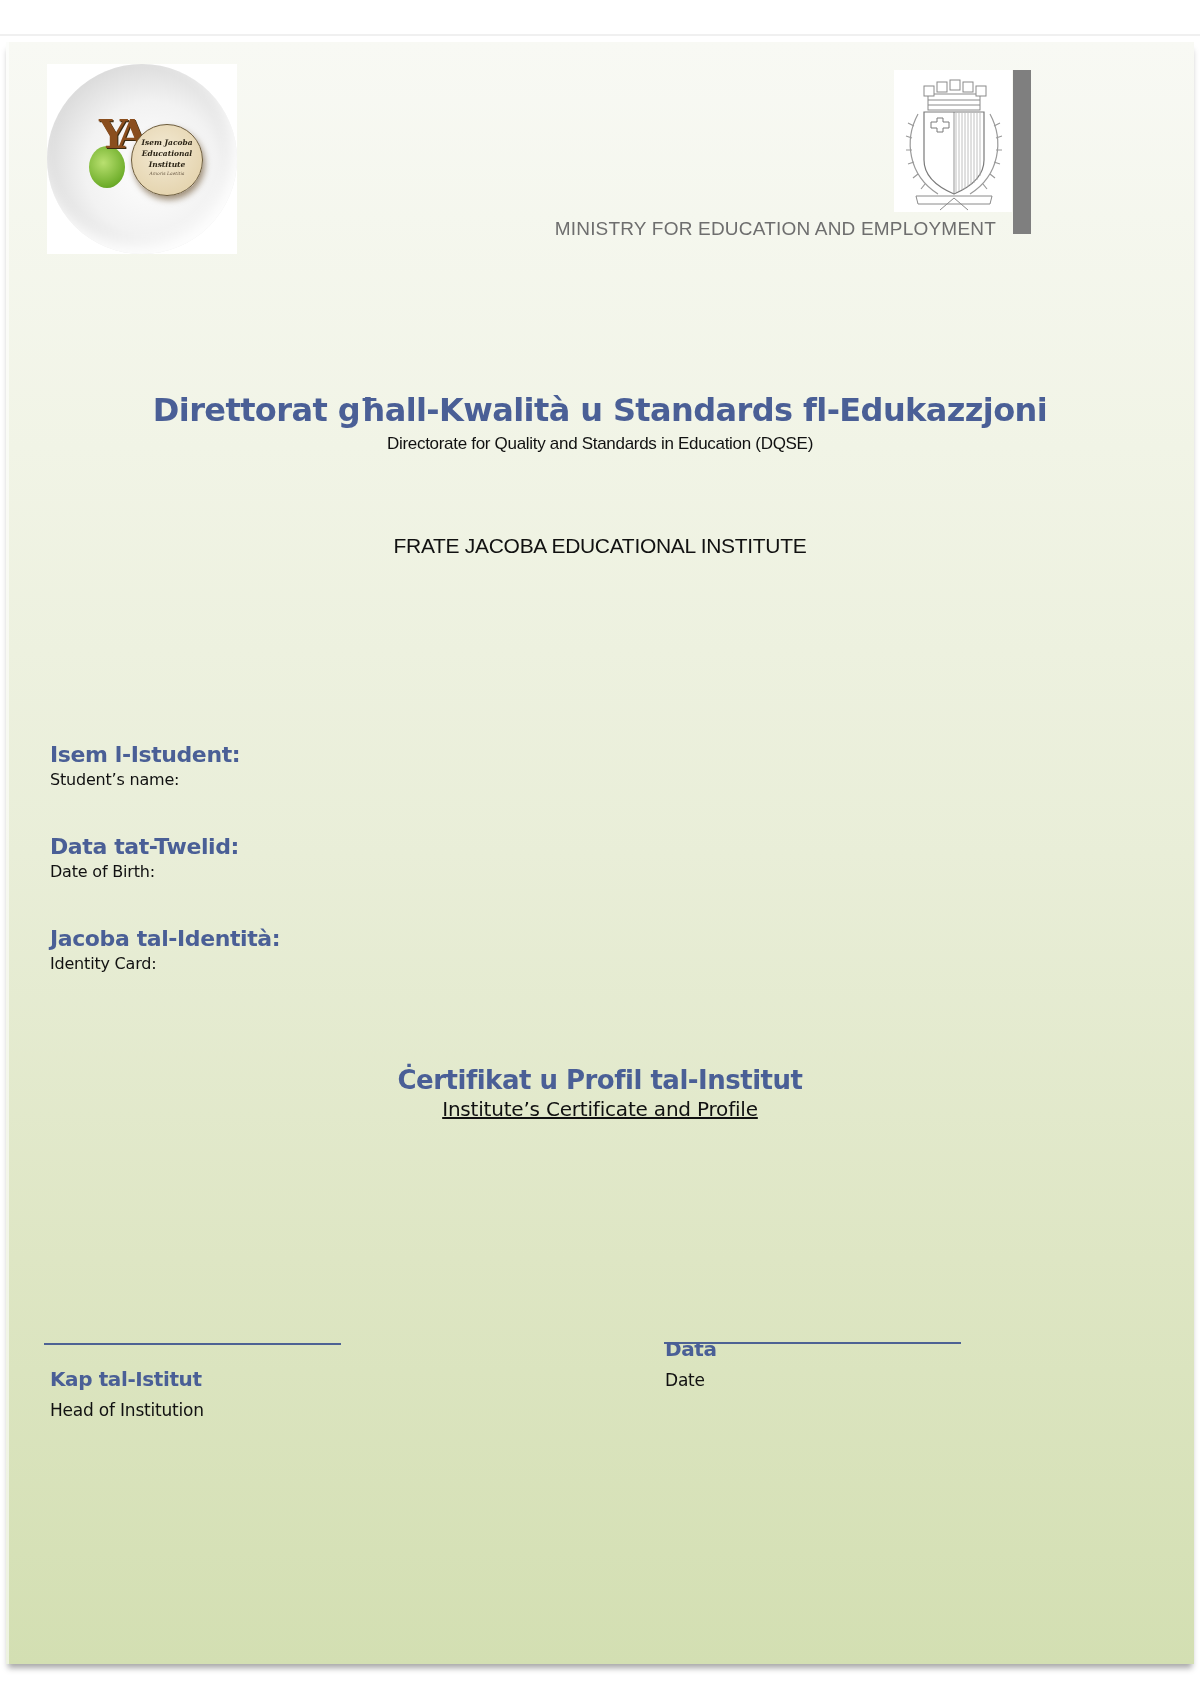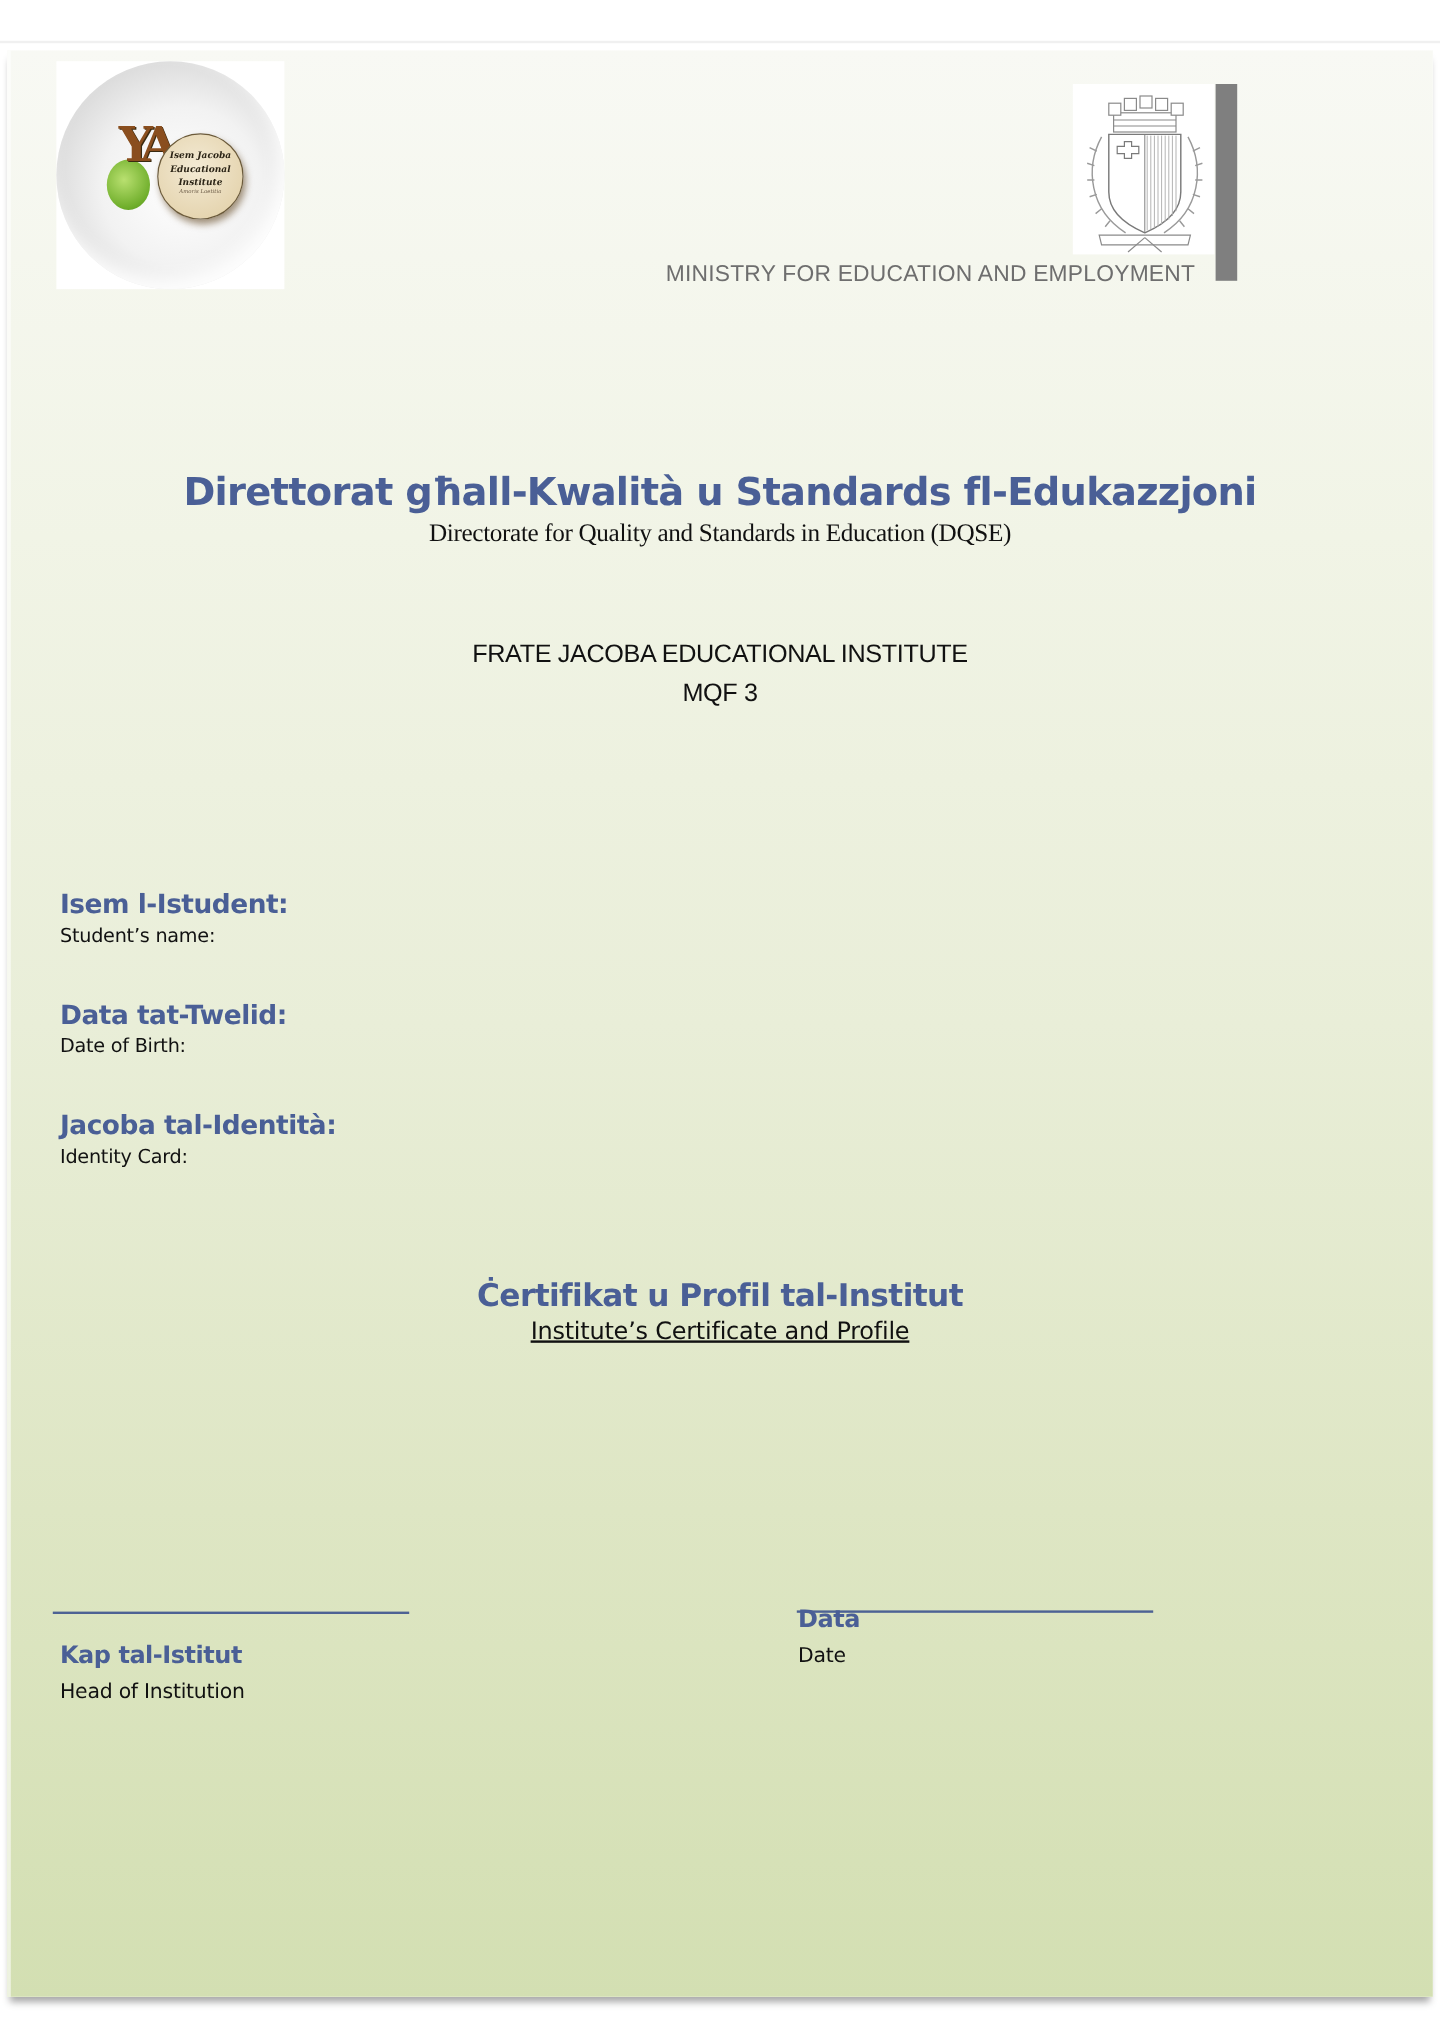--- a/index.html
+++ b/index.html
@@ -29,21 +29,21 @@
   }
   .page-border-left {
     position: absolute;
     left: 0; top: 0;
     width: 3px; height: 100%;
     background: rgba(255,255,255,0.6);
   }
   
   .school-logo {
     position: absolute;
-    left: 41px; top: 9px;
+    left: 41px; top: 22px;
     width: 190px; height: 190px;
     background: #ffffff;
   }
   .logo-disc {
     position: absolute;
     left: 0; top: 0;
     width: 190px; height: 190px;
     border-radius: 50%;
     background: radial-gradient(circle at 55% 55%, #ffffff 0%, #f2f2f2 45%, #d6d6d6 80%, #c8c8c8 100%);
     box-shadow: inset -6px -10px 14px rgba(255,255,255,0.9);
@@ -125,23 +125,23 @@
   }
   .maltese-title {
     font-family: "DejaVu Sans", sans-serif;
     font-weight: bold;
     color: #4a5f96;
     font-size: 32px;
     letter-spacing: -0.6px;
     line-height: 40px;
   }
   .english-sub {
-    font-family: Liberation Serif, serif;
-    color: #111111;
-    font-size: 21px;
+    font-family: Liberation Sans, sans-serif;
+    color: #111111;
+    font-size: 17px;
     line-height: 28px;
     letter-spacing: -0.3px;
   }
   .institute-name {
     font-family: Liberation Sans, sans-serif;
     color: #111111;
     font-size: 21px;
     line-height: 32px;
     letter-spacing: -0.3px;
   }
@@ -272,21 +272,20 @@
   <div class="ministry-bar"></div>
   <div class="ministry-name">MINISTRY FOR EDUCATION AND EMPLOYMENT</div>
 
   <div class="center-block" style="top: 348px;">
     <div class="maltese-title">Direttorat għall-Kwalità u Standards fl-Edukazzjoni</div>
     <div class="english-sub">Directorate for Quality and Standards in Education (DQSE)</div>
   </div>
 
   <div class="center-block" style="top: 488px;">
     <div class="institute-name">FRATE JACOBA EDUCATIONAL INSTITUTE</div>
-    <div class="institute-name">MQF 3</div>
   </div>
 
   <div class="field" style="top: 791px;">
     <div class="field-label-mt">Data tat-Twelid:</div>
     <div class="field-label-en">Date of Birth:</div>
   </div>
   <div class="field" style="top: 699px;">
     <div class="field-label-mt">Isem l-Istudent:</div>
     <div class="field-label-en">Student’s name:</div>
   </div>

